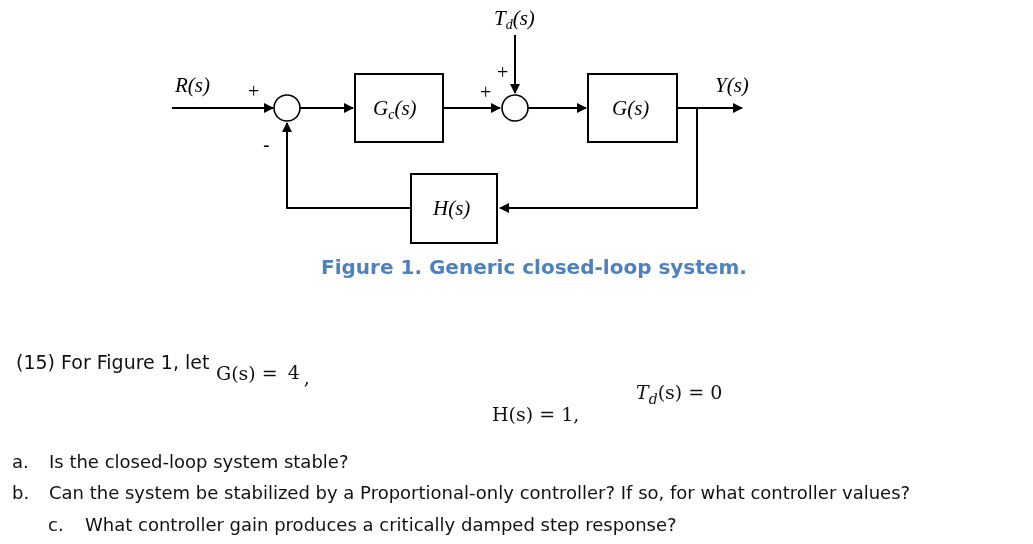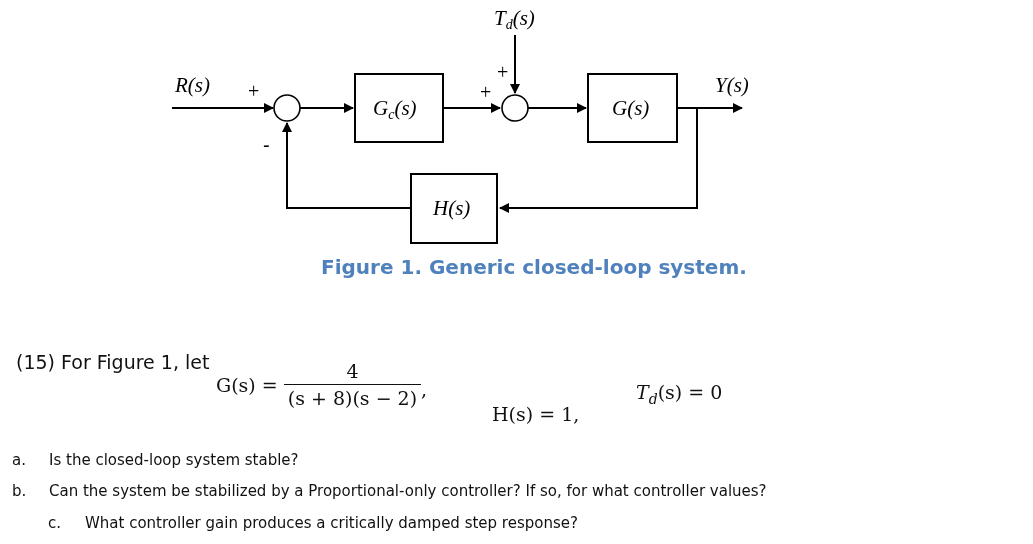--- a/index.html
+++ b/index.html
@@ -7,21 +7,21 @@
   .serif-i { font-family:"Liberation Serif","DejaVu Serif",serif; font-style:italic; }
   .math { font-family:"DejaVu Serif","Liberation Serif",serif; }
   .sans { font-family:"DejaVu Sans","Liberation Sans",sans-serif; }
   svg#diagram { position:absolute; left:0; top:0; }
   .caption { position:absolute; left:321px; top:255px; color:#4f81bd; font-weight:bold; font-size:20px; }
   .intro { position:absolute; left:16px; top:332px; font-size:19px; color:#111;margin-top:19px; }
   .eq { position:absolute; color:#111; font-size:19px; }
   .frac { display:inline-block; vertical-align:middle; text-align:center; }
   .frac .num { display:block; padding:0 4px 2px; }
   .frac .den { display:block; border-top:1.5px solid #111; padding:2px 4px 0; }
-  .q { position:absolute; left:12px; font-size:15px; color:#111; }
+  .q { position:absolute; left:12px; font-size:18px; color:#111; }
   .q .lbl { display:inline-block; width:37px; }
 </style>
 </head>
 <body>
 
 <svg id="diagram" width="1033" height="300" viewBox="0 0 1033 300">
   <defs>
     <marker id="arr" markerWidth="10" markerHeight="10" refX="9" refY="5" orient="auto" markerUnits="userSpaceOnUse">
       <path d="M0,0 L10,5 L0,10 Z" fill="#000"></path>
     </marker>
@@ -65,21 +65,20 @@
 </svg>
 
 <div class="caption sans">Figure 1. Generic closed-loop system.</div>
 
 <div class="intro sans">(15) For Figure 1, let</div>
 
 <div class="eq math" style="left:216px; top:360px;">
   <span style="vertical-align:middle;">G(s) =</span>
   <span class="frac">
     <span class="num">4</span>
-    <span class="den">(s + 8)(s − 2)</span>
   </span><span style="vertical-align:-6px;">,</span>
 </div>
 
 <div class="eq math" style="left:492px; top:371px;margin-top:32px;">H(s) = 1,</div>
 
 <div class="eq math" style="left:636px; top:381px;">
   <span style="font-style:italic;">T</span><sub style="font-style:italic; font-size:14px;">d</sub><span>(s) = 0</span>
 </div>
 
 <div class="q sans" style="top:451px;">

